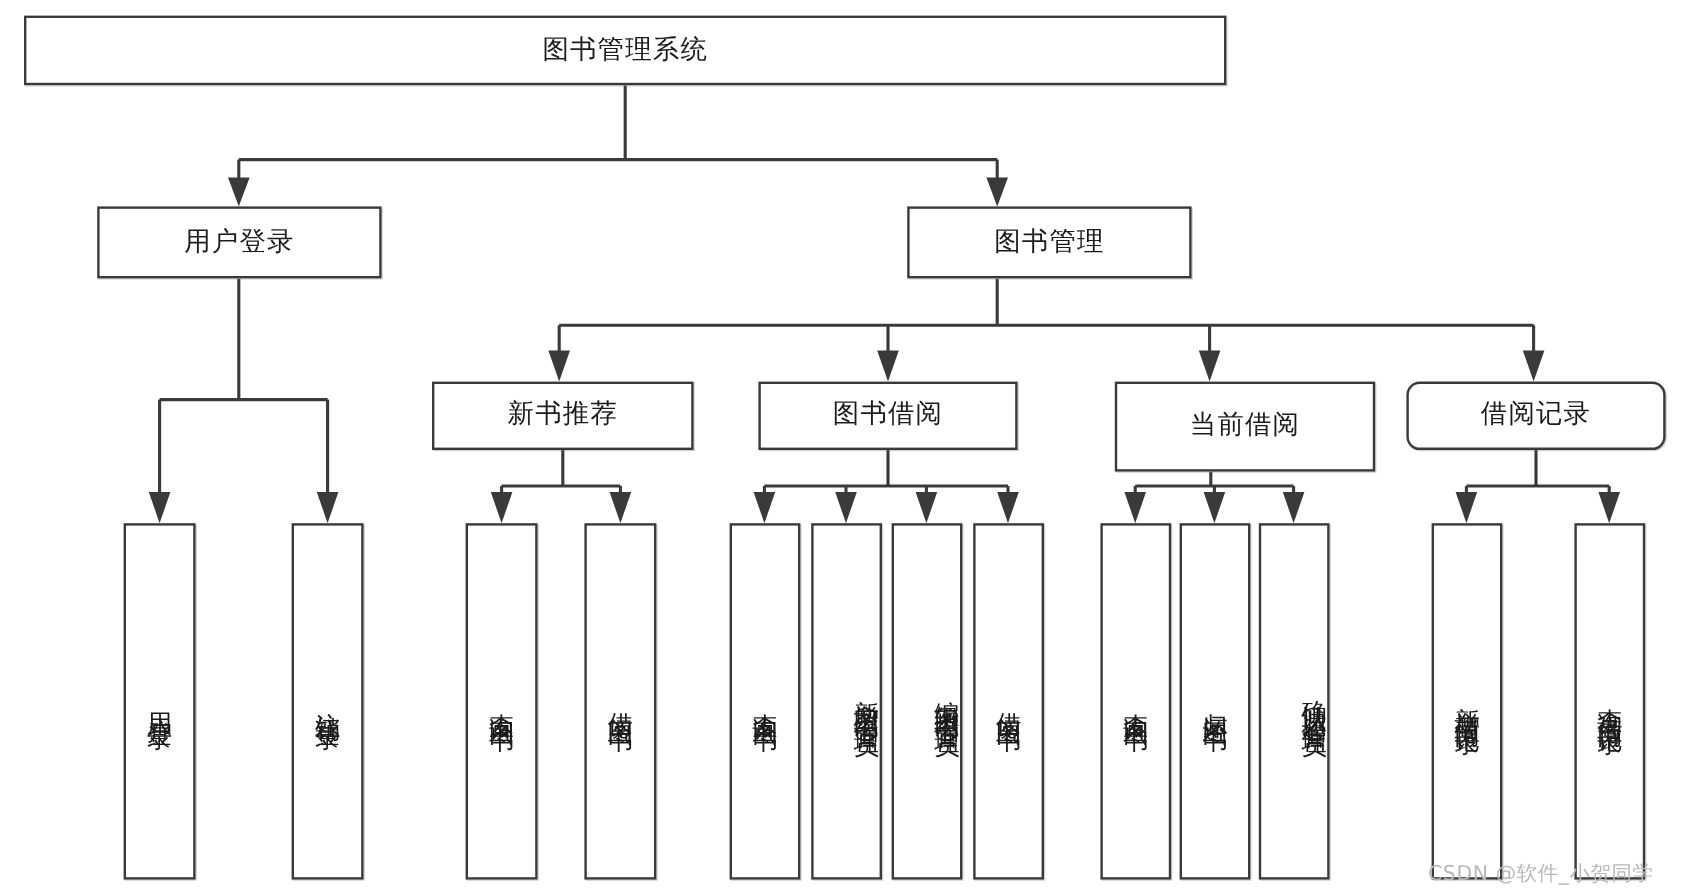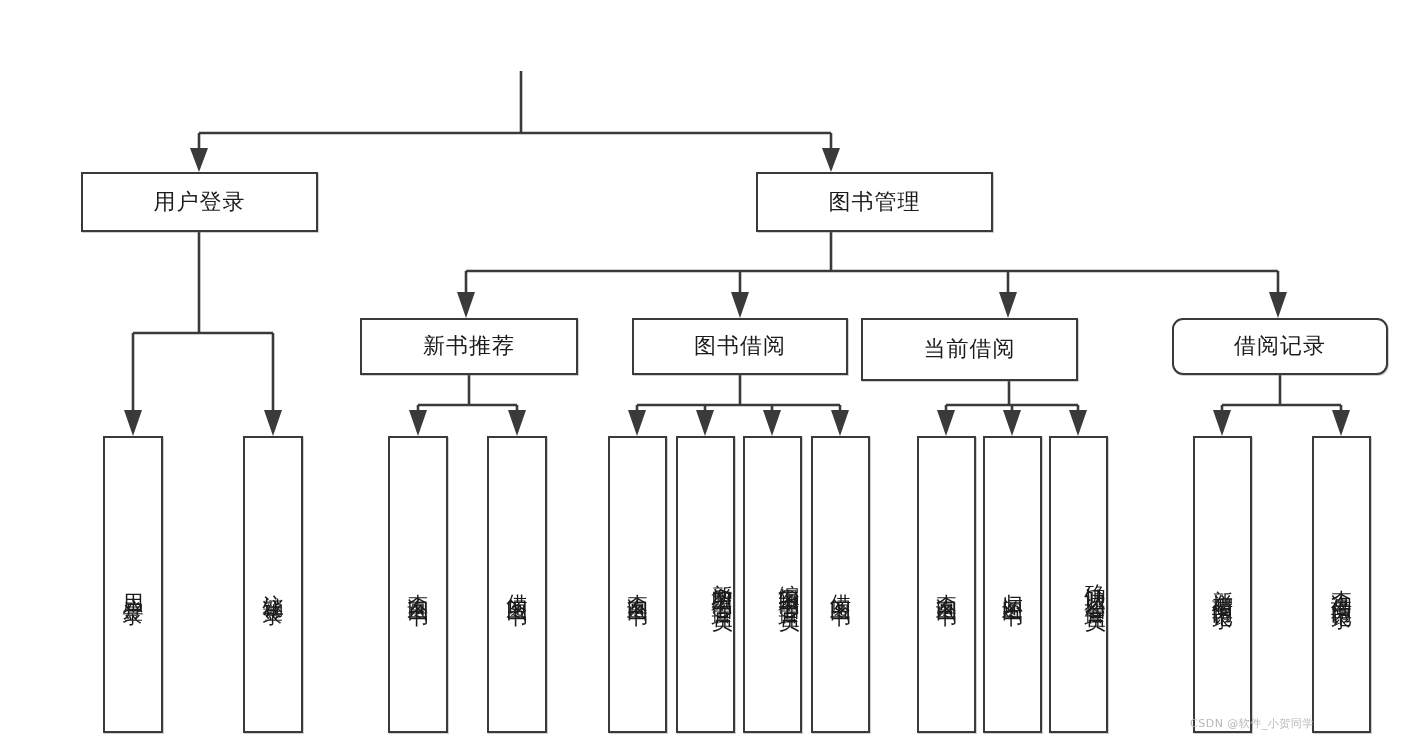--- a/index.html
+++ b/index.html
@@ -62,21 +62,21 @@
     stroke: #3a3a3a;
     stroke-width: 2.6;
     fill: none;
     stroke-linecap: butt;
   }
   .arrow-head {
     fill: #3a3a3a;
   }
   .watermark {
     position: absolute;
-    font-size: 11px;
+    font-size: 17px;
     color: #b8b8b8;
     letter-spacing: 0.5px;
     white-space: nowrap;
     user-select: none;
   }
 </style>
 </head>
 <body>
 
 <div id="canvas">
@@ -136,38 +136,41 @@
     <polygon class="arrow-head" points="1078,436 1069,410 1087,410"></polygon>
 
     <line class="link-line" x1="1280" y1="375" x2="1280" y2="405"></line>
     <line class="link-line" x1="1222" y1="405" x2="1341" y2="405"></line>
     <line class="link-line" x1="1222" y1="405" x2="1222" y2="420"></line>
     <line class="link-line" x1="1341" y1="405" x2="1341" y2="420"></line>
     <polygon class="arrow-head" points="1222,436 1213,410 1231,410"></polygon>
     <polygon class="arrow-head" points="1341,436 1332,410 1350,410"></polygon>
   </svg>
 
+  <div class="node horiz" style="left:20px; top:13px; width:1002px; height:58px;">
+    <span class="node-label">图书管理系统</span>
+  </div>
 
   <div class="node horiz" style="left:81px; top:172px; width:237px; height:60px;">
     <span class="node-label">用户登录</span>
   </div>
 
   <div class="node horiz" style="left:712px; top:172px; width:237px; height:60px;margin-left:44px;">
     <span class="node-label">图书管理</span>
   </div>
 
   <div class="node horiz" style="left:360px; top:318px; width:218px; height:57px;">
     <span class="node-label">新书推荐</span>
   </div>
 
   <div class="node horiz" style="left:632px; top:318px; width:216px; height:57px;">
     <span class="node-label">图书借阅</span>
   </div>
 
-  <div class="node horiz" style="left:861px; top:318px; width:217px; height:63px;">
+  <div class="node horiz" style="left:929px; top:318px; width:217px; height:75px;">
     <span class="node-label">当前借阅</span>
   </div>
 
   <div class="node horiz" style="left:1172px; top:318px; width:216px; height:57px;border-radius:11px;">
     <span class="node-label">借阅记录</span>
   </div>
 
   <div class="node vert" style="left:103px; top:436px; width:60px; height:297px;">
     <span class="node-label">用户登录</span>
   </div>

